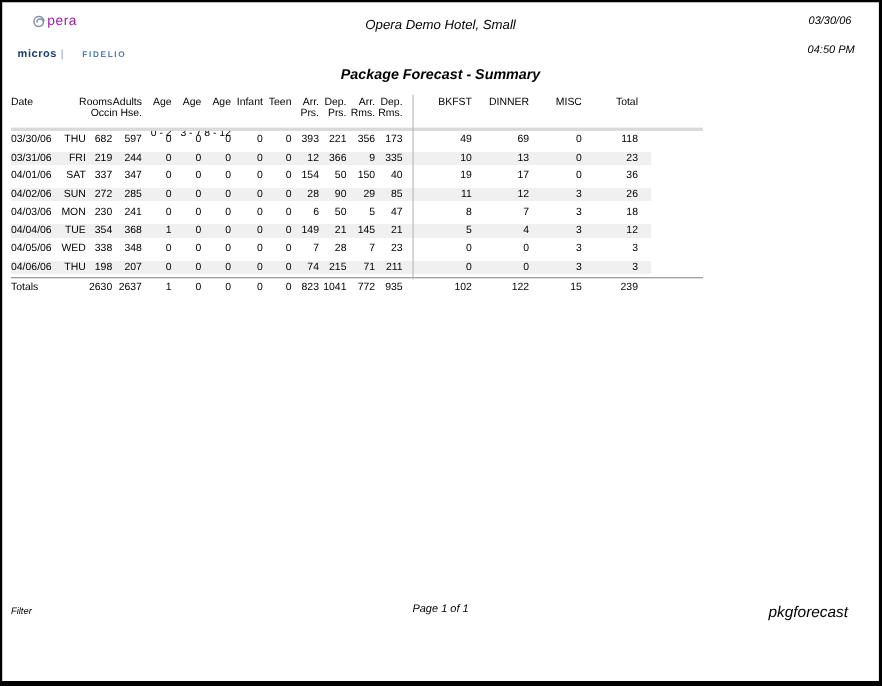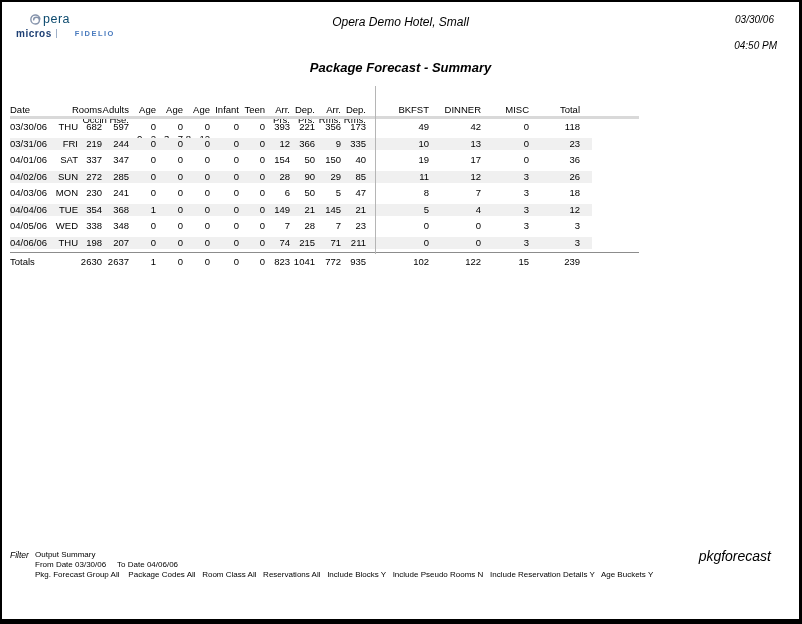--- a/index.html
+++ b/index.html
@@ -13,35 +13,35 @@
     border-color: #000;
     border-width: 2px 3px 5px 2px;
     font-family: "Liberation Sans", "DejaVu Sans", sans-serif;
     color: #000;
     overflow: hidden;
   }
 
   
   .logo { position: absolute; left: 14px; top: 10px; }
   .logo-top { display: flex; align-items: center; gap: 1px; margin-left: 13px; }
-  .logo-brand { font-size: 12.5px; letter-spacing: 0.5px; color: #0c4a6e; }
-  .logo-bottom { display: flex; align-items: center; gap: 4px; margin-top: 2px; }
+  .logo-brand { font-size: 12.5px; letter-spacing: 0.5px; color: #a21caf; }
+  .logo-bottom { display: flex; align-items: center; gap: 4px; margin-top: 18px; }
   .logo-micros { font-size: 10px; font-weight: bold; color: #1C3E73; letter-spacing: 0.5px; }
   .logo-sep { width: 1px; height: 9px; background: #9FB0C8; }
   .logo-fidelio { font-size: 7.5px; font-weight: bold; color: #4A7BBE; letter-spacing: 1.5px; padding-left: 14px; }
 
   
   .hotel-name { position: absolute; left: 0; right: 0; top: 13px; text-align: center; font-size: 12px; font-style: italic; }
   .report-title { position: absolute; left: 0; right: 0; top: 58px; text-align: center; font-size: 13px; font-style: italic; font-weight: bold; }
   .print-date { position: absolute; right: 25px; top: 12px; font-size: 10px; font-style: italic; text-align: right; }
   .print-time { position: absolute; right: 22px; top: 38px; font-size: 10px; font-style: italic; text-align: right; }
 
   
   .thead { position: absolute; left: 8px; top: 86px; width: 570px; height: 30px; font-size: 9.5px; }
-  .hcell { position: absolute; top: 17px; text-align: right; line-height: 9.5px; }
+  .hcell { position: absolute; top: 0; text-align: right; line-height: 9.5px; }
   .hcell div { white-space: nowrap; }
   .hcell .age-range { margin-top: 19px; }
   .hcell.left { text-align: left; }
 
   .header-rule { position: absolute; left: 8px; top: 114px; width: 629px; height: 3px; background: #D9D9D9; }
   .totals-rule { position: absolute; left: 8px; top: 250px; width: 629px; height: 1px; background: #8C8C8C; }
   .v-divider { position: absolute; left: 373px; top: 84px; width: 1px; height: 168px; background: #B5B5B5; }
 
   .tbody { position: absolute; left: 8px; top: 117px; width: 582px; }
   .grid {
@@ -159,21 +159,21 @@
         <div class="cell c4">0</div>
         <div class="cell c5">0</div>
         <div class="cell c6">0</div>
         <div class="cell c7">0</div>
         <div class="cell c8">0</div>
         <div class="cell c9">393</div>
         <div class="cell c10">221</div>
         <div class="cell c11">356</div>
         <div class="cell c12">173</div>
         <div class="cell c13">49</div>
-        <div class="cell c14">42</div>
+        <div class="cell c14">69</div>
         <div class="cell c15">0</div>
         <div class="cell c16">118</div>
       </div>
       <div class="grid trow stripe">
         <div class="cell c0">03/31/06</div>
         <div class="cell c1">FRI</div>
         <div class="cell c2">219</div>
         <div class="cell c3">244</div>
         <div class="cell c4">0</div>
         <div class="cell c5">0</div>
@@ -320,20 +320,16 @@
       <div class="cell c11">772</div>
       <div class="cell c12">935</div>
       <div class="cell c13">102</div>
       <div class="cell c14">122</div>
       <div class="cell c15">15</div>
       <div class="cell c16">239</div>
     </div>
   <div class="v-divider"></div>
 
   <div class="footer-filter">Filter</div>
-  <div class="footer-lines">
-    <div>Output Summary</div>
-    <div>From Date 03/30/06     To Date 04/06/06</div>
-    <div>Pkg. Forecast Group All    Package Codes All   Room Class All   Reservations All   Include Blocks Y   Include Pseudo Rooms N   Include Reservation Details Y   Age Buckets Y</div>
-  </div>
+  <div class="page-indicator">Page 1 of 1</div>
   <div class="report-code">pkgforecast</div>
 
 </div>
 
 </body></html>

